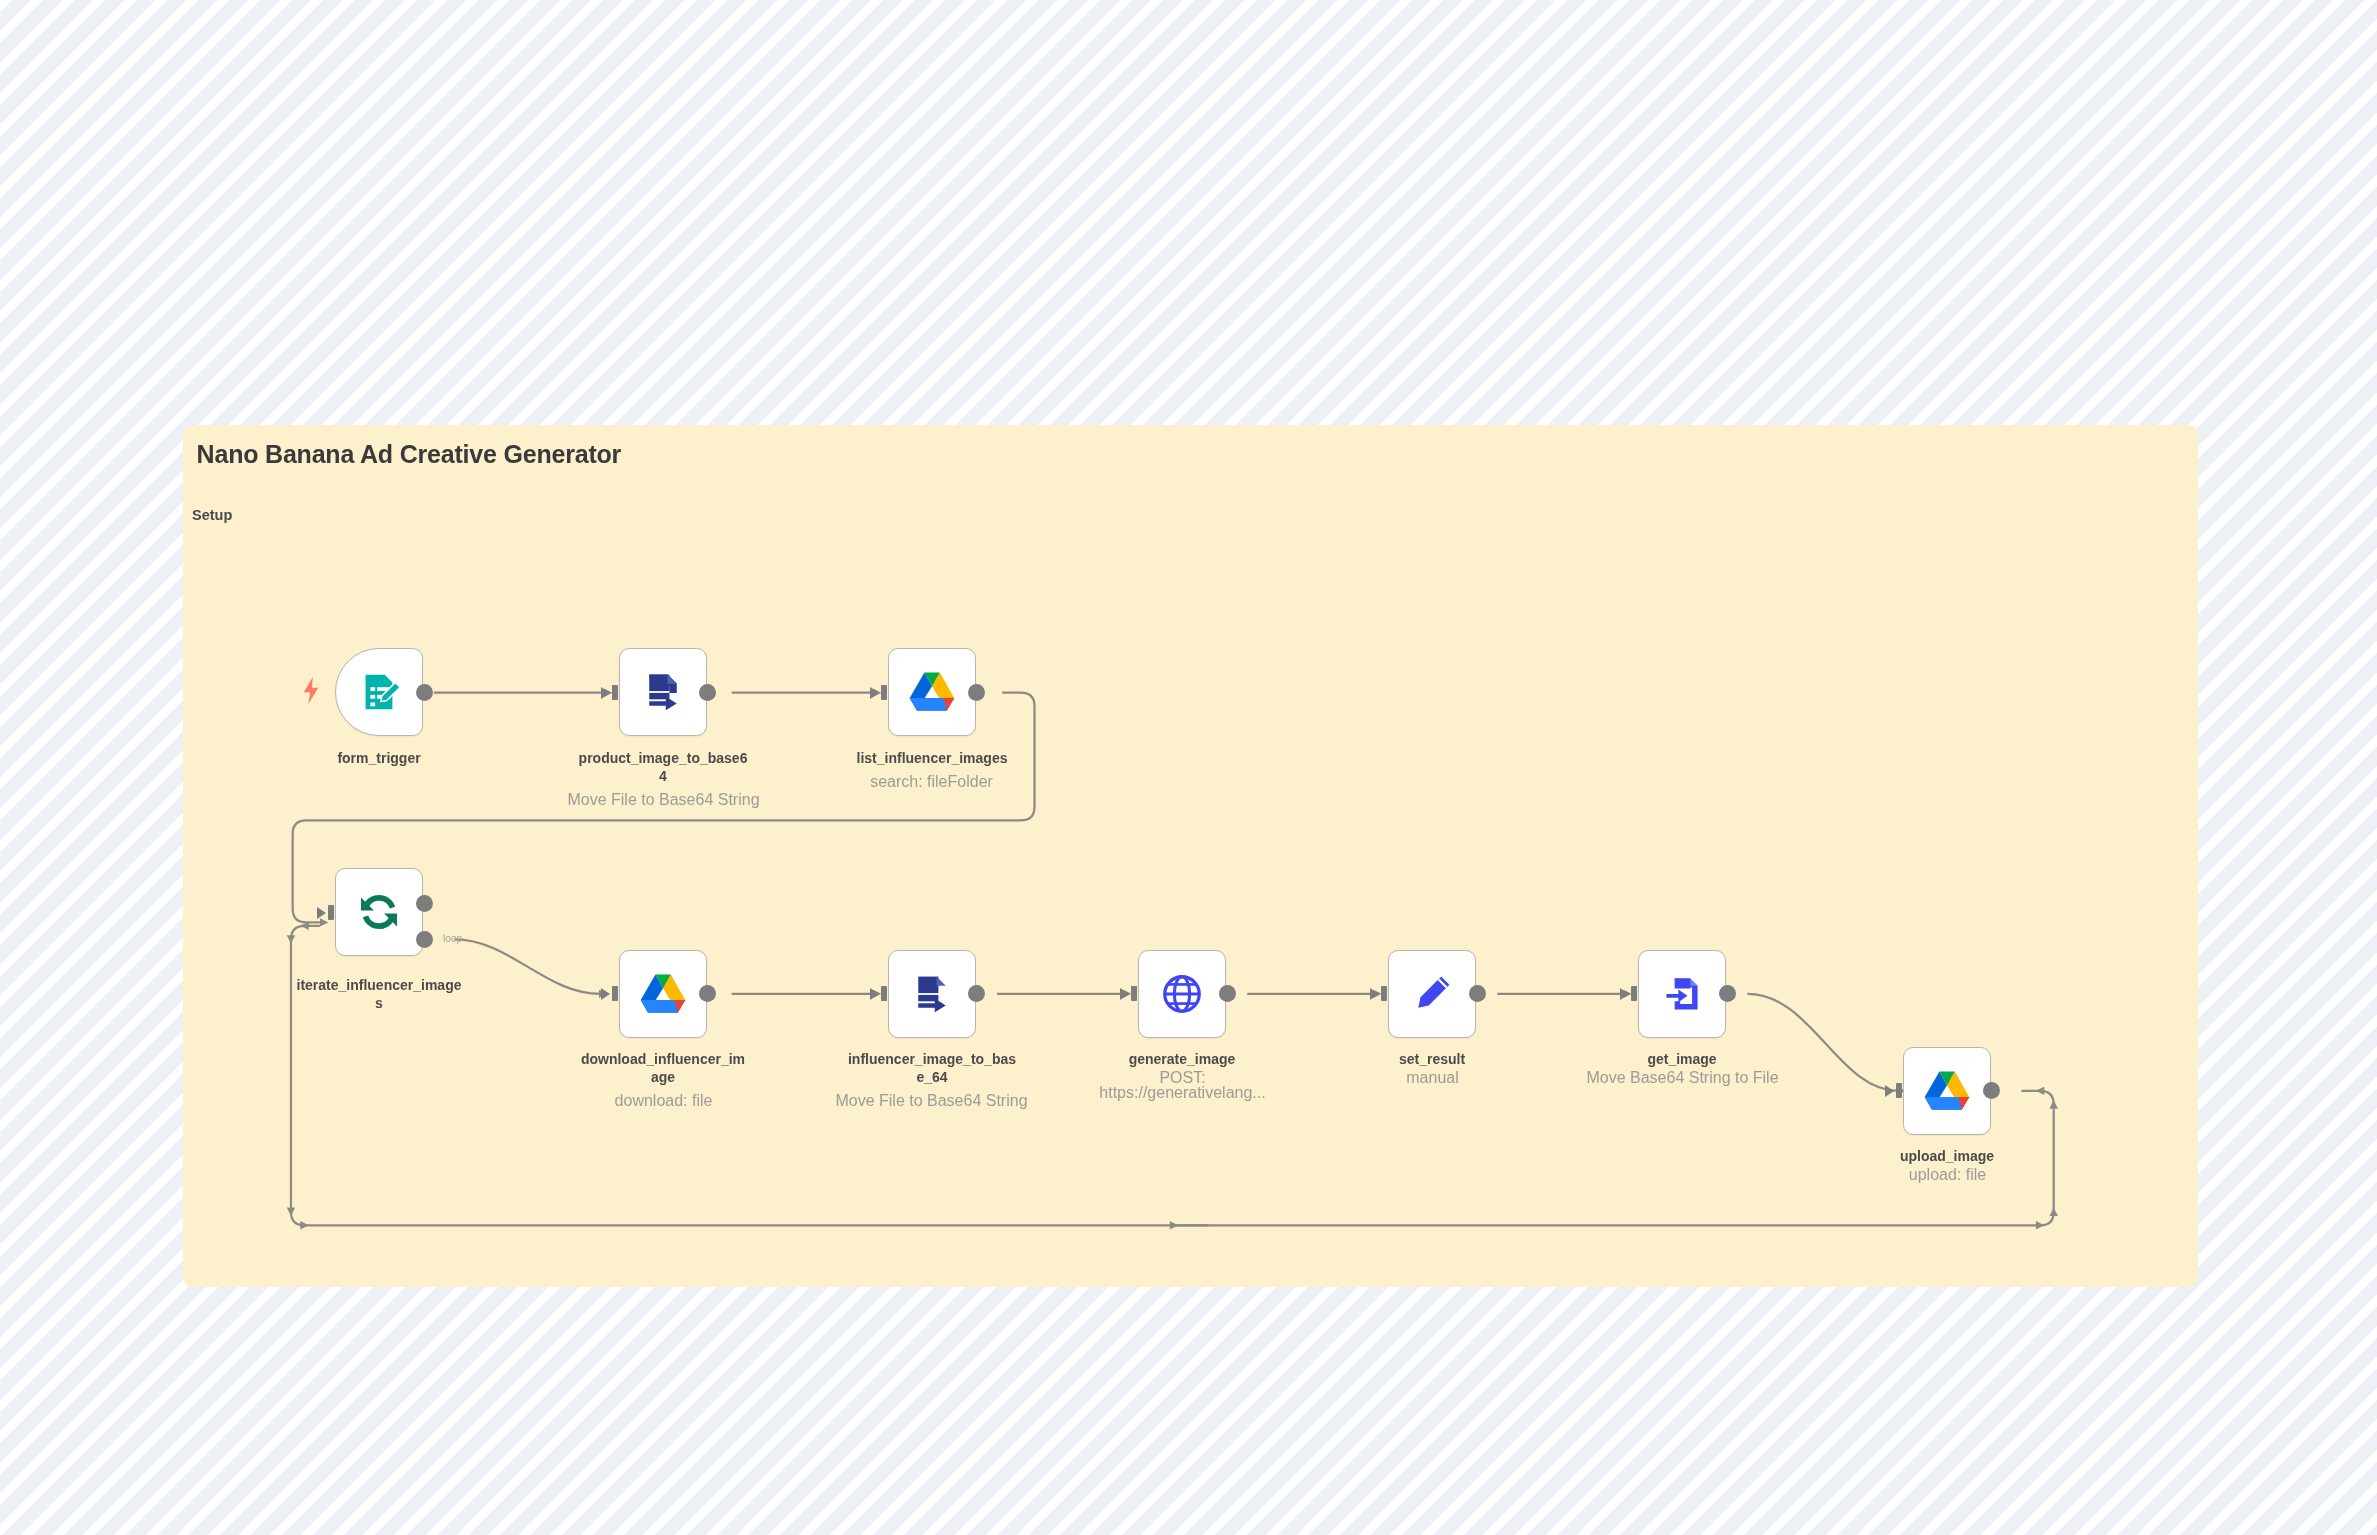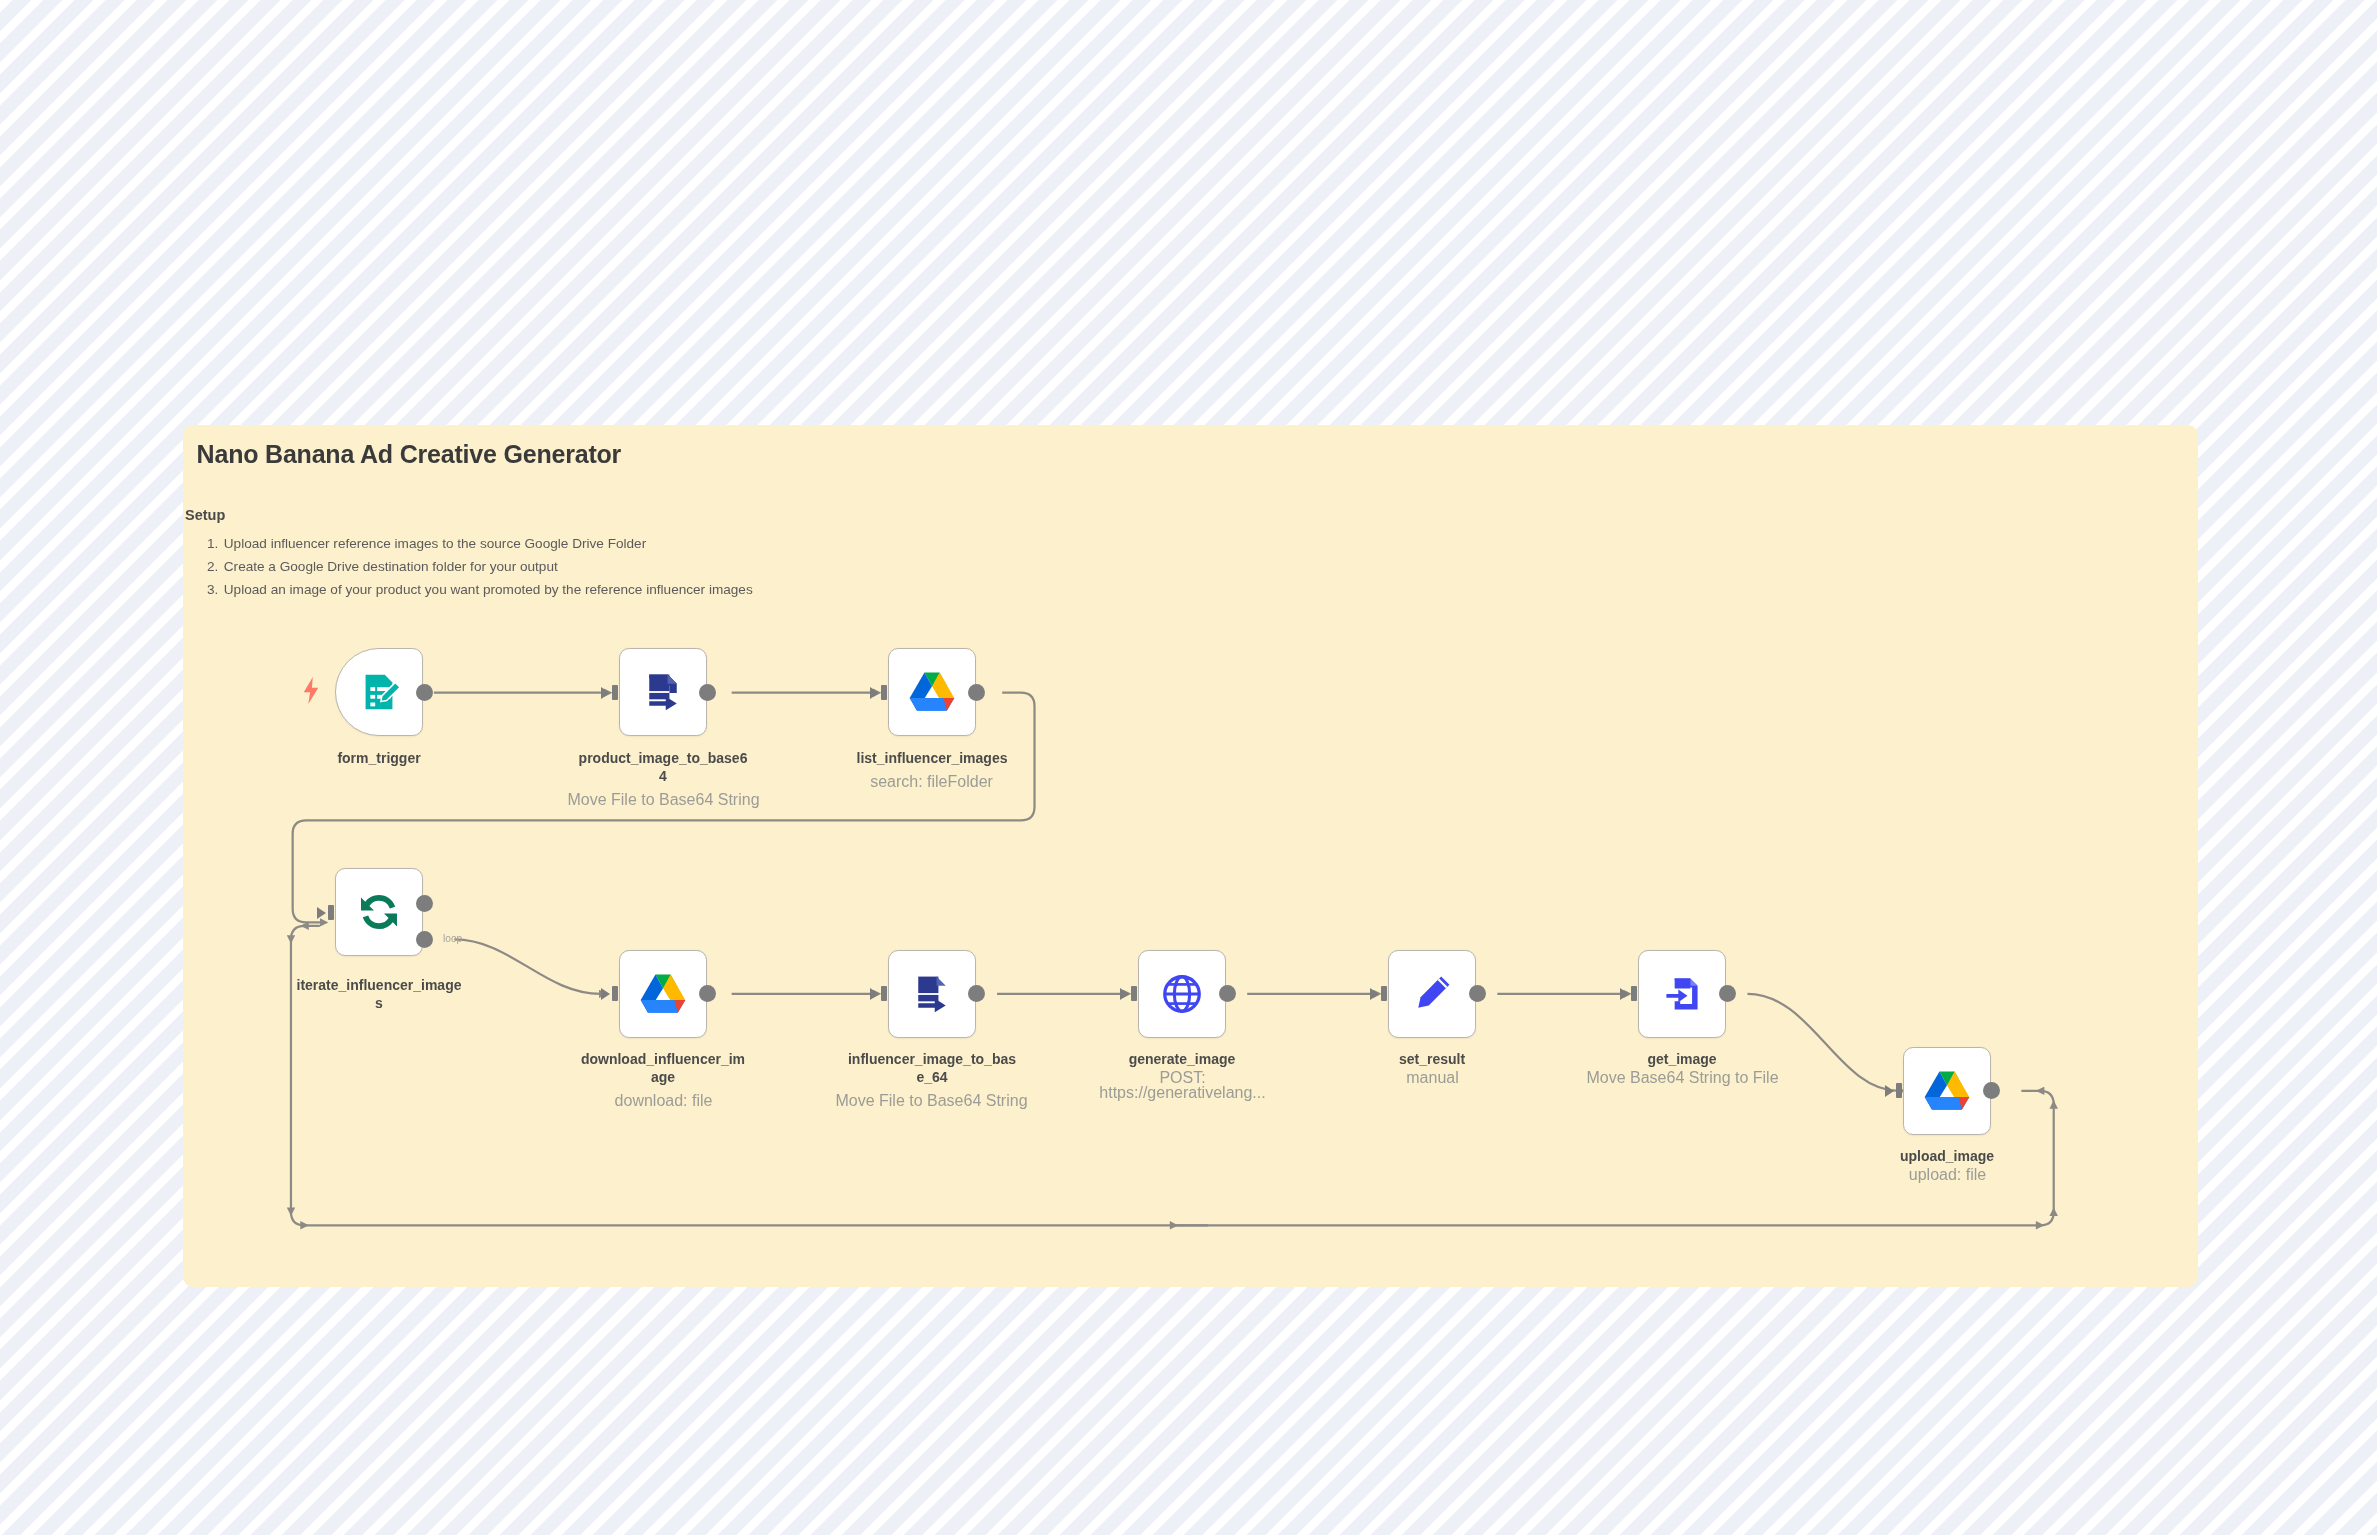--- a/index.html
+++ b/index.html
@@ -39,21 +39,21 @@
     left: 13.6px;
     top: 15.3px;
     font-size: 25px;
     font-weight: 700;
     color: #3a3a3a;
     letter-spacing: -0.2px;
   }
 
   #note-setup-heading {
     position: absolute;
-    left: 2px;
+    left: 9px;
     top: 82px;
     font-size: 14.5px;
     font-weight: 700;
     color: #4a4a4a;
   }
 
   #note-steps {
     position: absolute;
     left: 13.6px;
     top: 107px;
@@ -163,25 +163,20 @@
     font-size: 24px;
     line-height: 1;
   }
 </style>
 </head>
 <body>
 
 <div id="sticky-note">
   <div id="note-title">Nano Banana Ad Creative Generator</div>
   <div id="note-setup-heading">Setup</div>
-  <ol id="note-steps">
-    <li>Upload influencer reference images to the source Google Drive Folder</li>
-    <li>Create a Google Drive destination folder for your output</li>
-    <li>Upload an image of your product you want promoted by the reference influencer images</li>
-  </ol>
 </div>
 
 <svg id="wire-layer" viewBox="0 0 2794 1805" width="2377" height="1536">
   <defs>
     <marker id="arrow-right" markerWidth="12" markerHeight="12" refX="2" refY="5" orient="auto" markerUnits="userSpaceOnUse">
       <path d="M0,0 L10,5 L0,10 Z" fill="#8d8a85"></path>
     </marker>
     <marker id="arrow-left-mid" markerWidth="12" markerHeight="12" refX="5" refY="5" orient="auto" markerUnits="userSpaceOnUse">
       <path d="M10,0 L0,5 L10,10 Z" fill="#8d8a85"></path>
     </marker>

